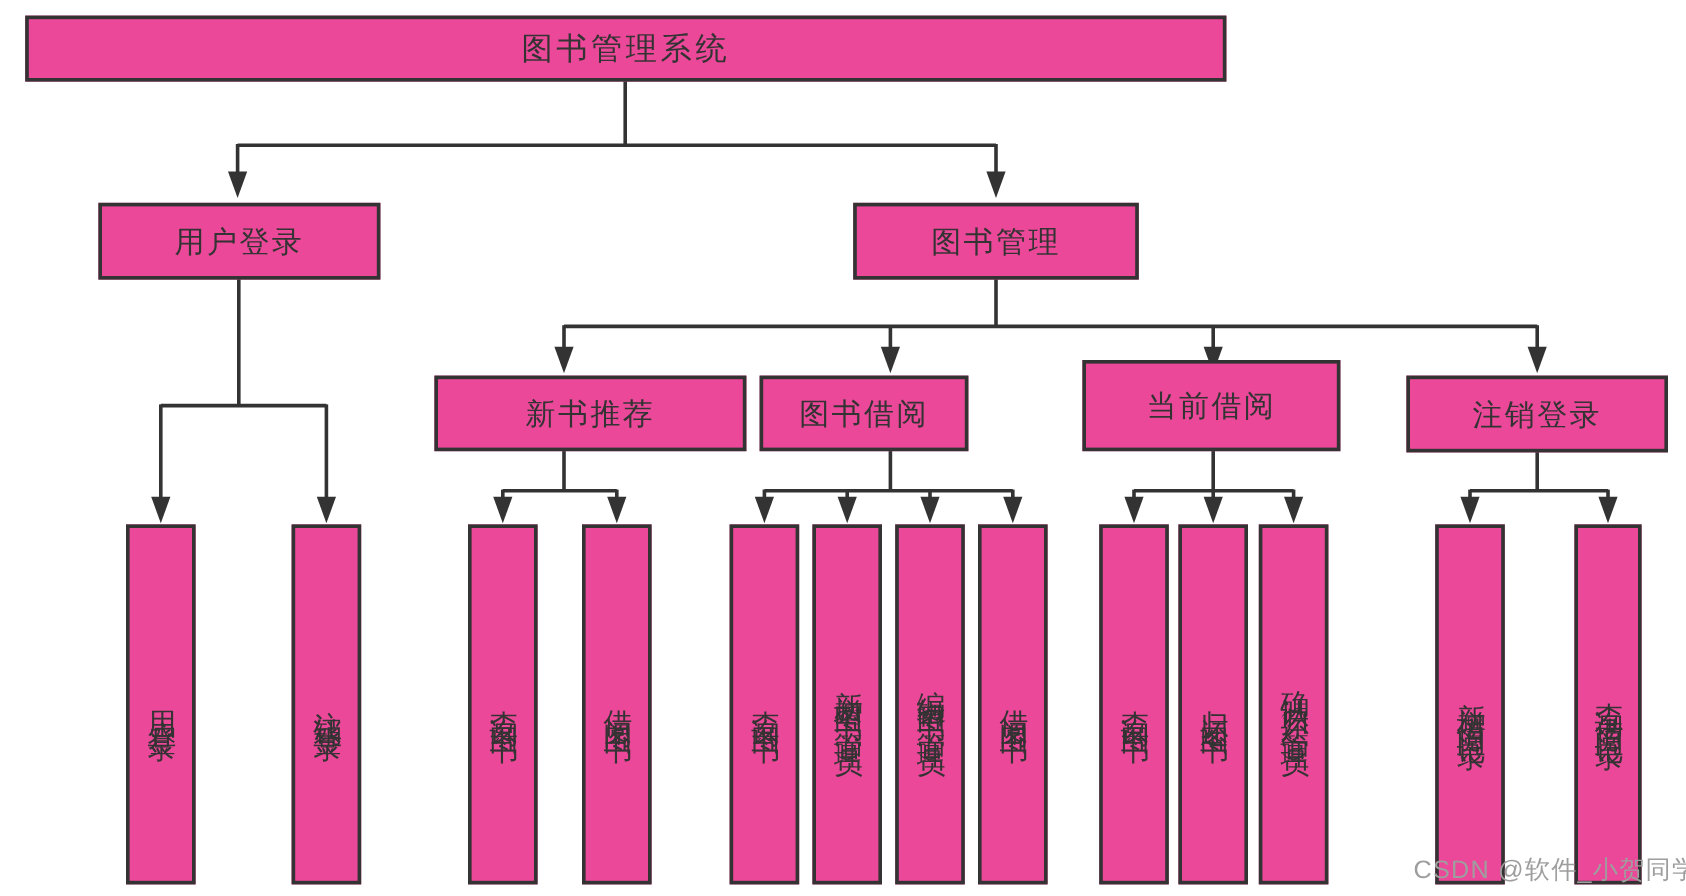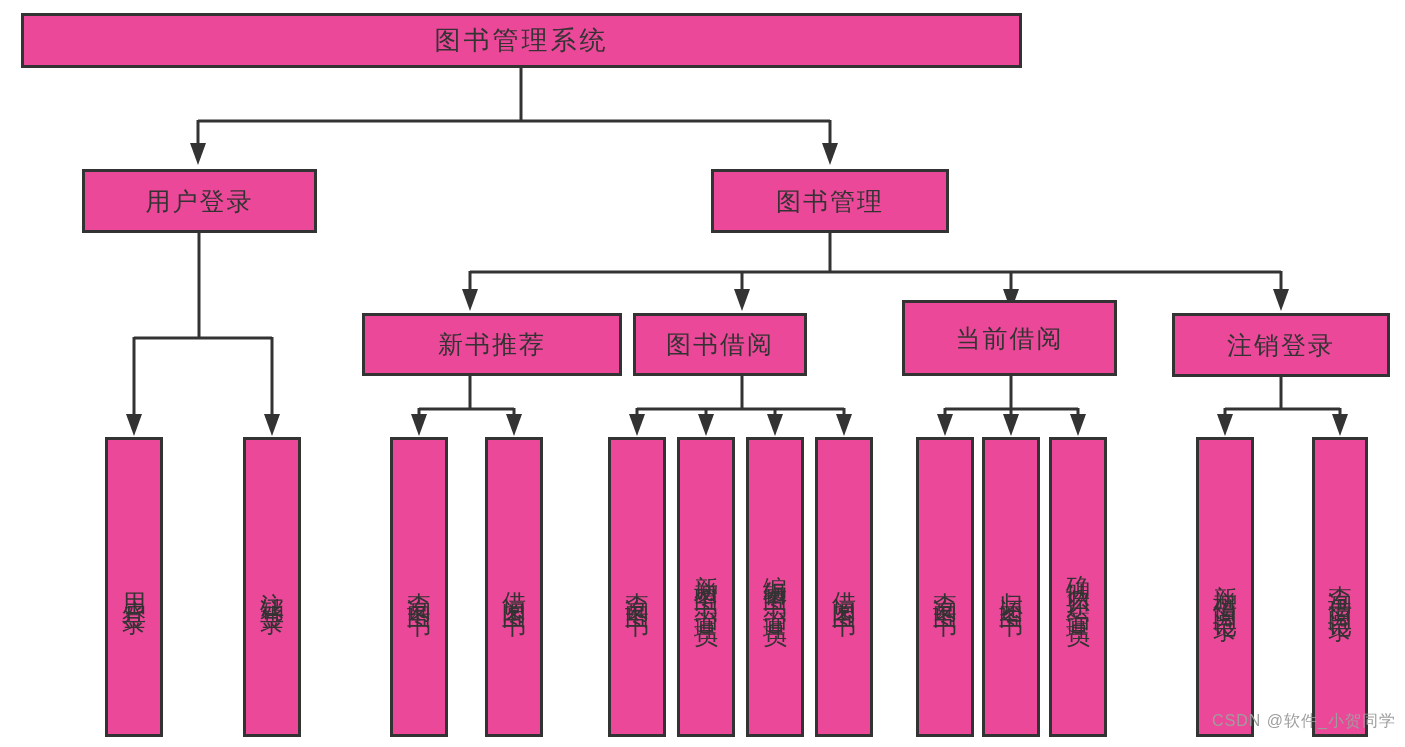--- a/index.html
+++ b/index.html
@@ -29,21 +29,21 @@
     text-orientation:mixed;
     font-size:24px;
     letter-spacing:7px;
     line-height:1;
   }
   .watermark{
     position:absolute;
     left:1178px;top:711px;
     width:218px;
     text-align:right;
-    font-size:16px;
+    font-size:21px;
     color:#9e9e9e;
     letter-spacing:1px;
     white-space:nowrap;
     z-index:5;
   }
 </style>
 </head>
 <body>
 
 <div class="canvas">

